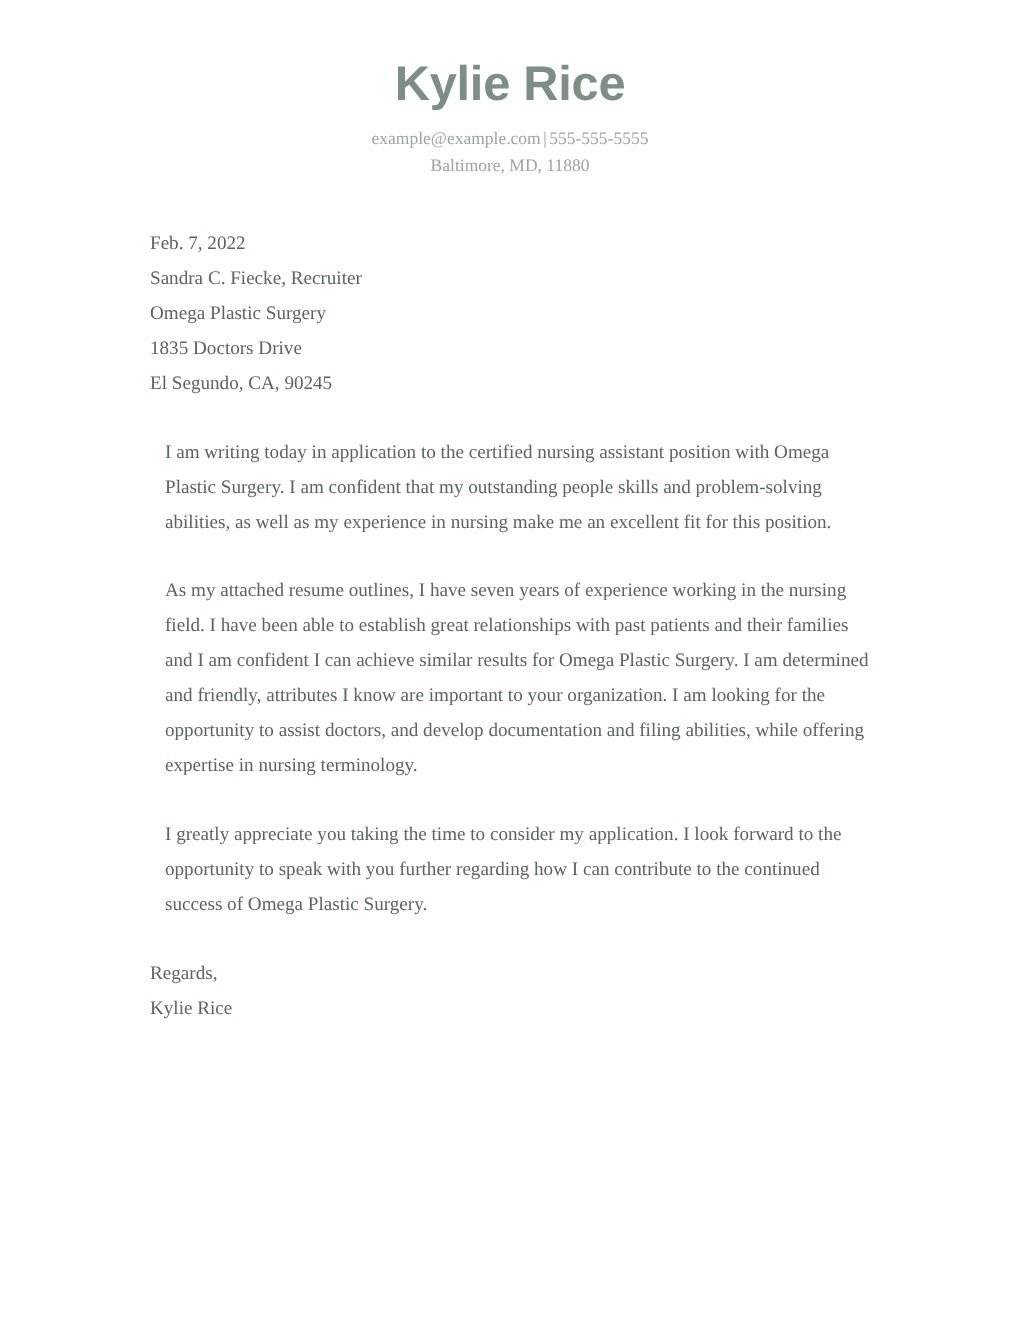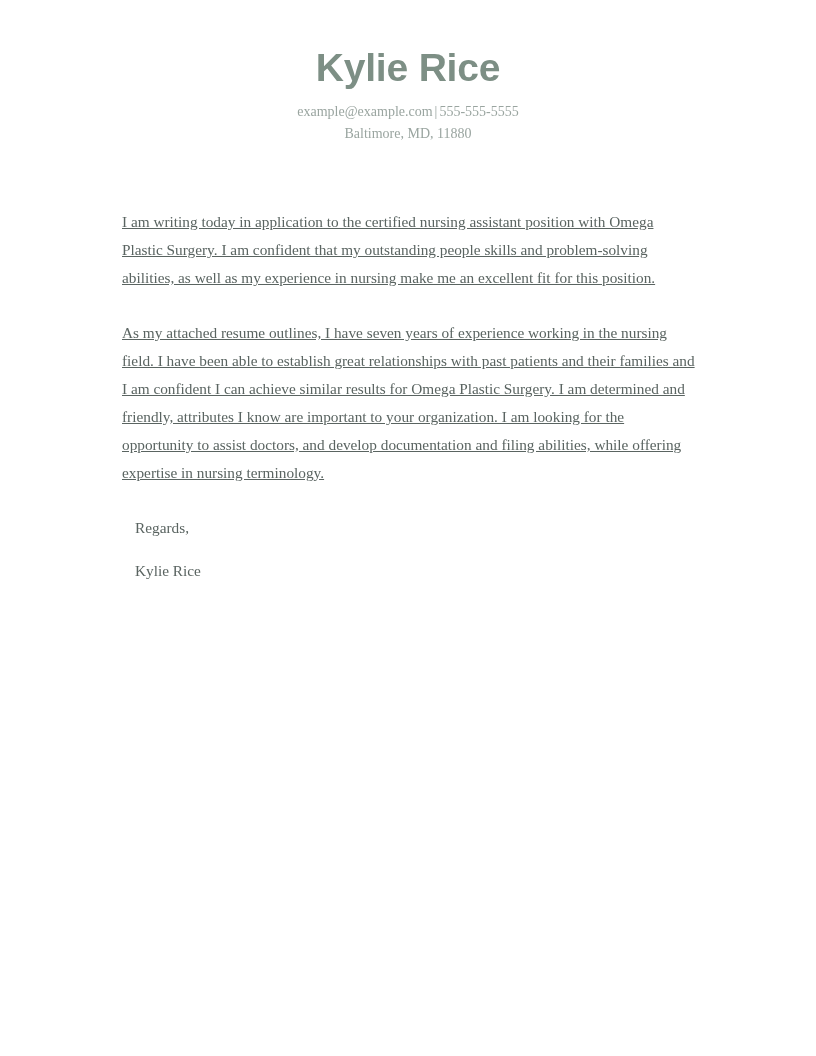--- a/index.html
+++ b/index.html
@@ -54,49 +54,56 @@
     color: #5a6461;
     text-align: left;
   }
   .address-block { margin: 0; }
   .address-line { margin: 0; }
 
   .salutation {
     margin: 26px 0 0 0;
   }
   .body-paragraph {
-    margin: 27px 0 0 2px;
-    text-decoration: underline;
+    margin: 27px 0 0 12px;
   }
   .closing-block {
     margin: 27px 0 0 0;
   }
-  .closing-line { margin: 15px; }
+  .closing-line { margin: 0; }
 </style>
 </head>
 <body>
 
 <div class="page">
 
   <div class="letter-header">
     <h1 class="applicant-name">Kylie Rice</h1>
     <p class="contact-line">
       <span>example@example.com</span><span class="contact-sep">|</span><span>555-555-5555</span>
     </p>
     <p class="contact-line">Baltimore, MD, 11880</p>
   </div>
 
   <div class="letter-body">
 
+    <div class="address-block">
+      <p class="address-line">Feb. 7, 2022</p>
+      <p class="address-line">Sandra C. Fiecke, Recruiter</p>
+      <p class="address-line">Omega Plastic Surgery</p>
+      <p class="address-line">1835 Doctors Drive</p>
+      <p class="address-line">El Segundo, CA, 90245</p>
+    </div>
 
 
     <p class="body-paragraph">I am writing today in application to the certified nursing assistant position with Omega Plastic Surgery. I am confident that my outstanding people skills and problem-solving abilities, as well as my experience in nursing make me an excellent fit for this position.</p>
 
     <p class="body-paragraph">As my attached resume outlines, I have seven years of experience working in the nursing field. I have been able to establish great relationships with past patients and their families and I am confident I can achieve similar results for Omega Plastic Surgery. I am determined and friendly, attributes I know are important to your organization. I am looking for the opportunity to assist doctors, and develop documentation and filing abilities, while offering expertise in nursing terminology.</p>
 
+    <p class="body-paragraph">I greatly appreciate you taking the time to consider my application. I look forward to the opportunity to speak with you further regarding how I can contribute to the continued success of Omega Plastic Surgery.</p>
 
     <div class="closing-block">
       <p class="closing-line">Regards,</p>
       <p class="closing-line">Kylie Rice</p>
     </div>
 
   </div>
 </div>
 
 </body></html>

